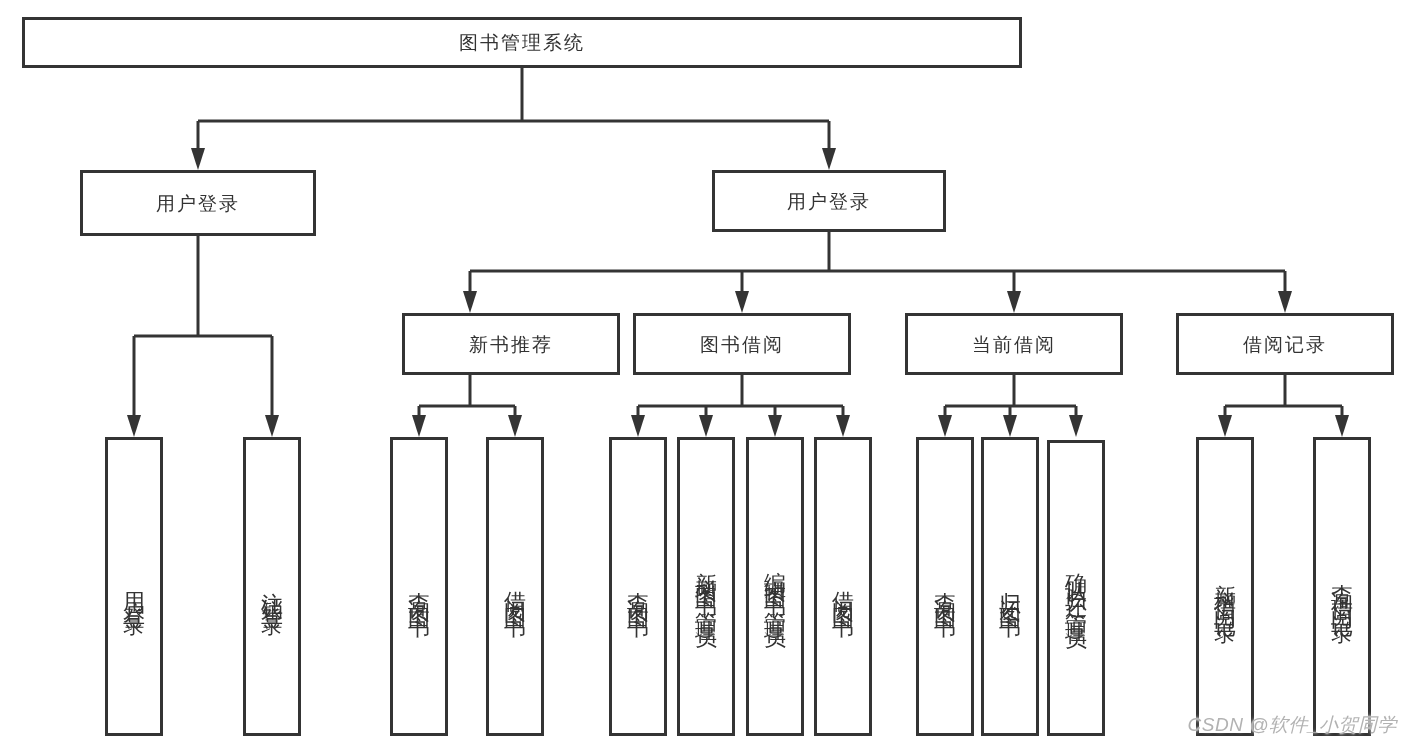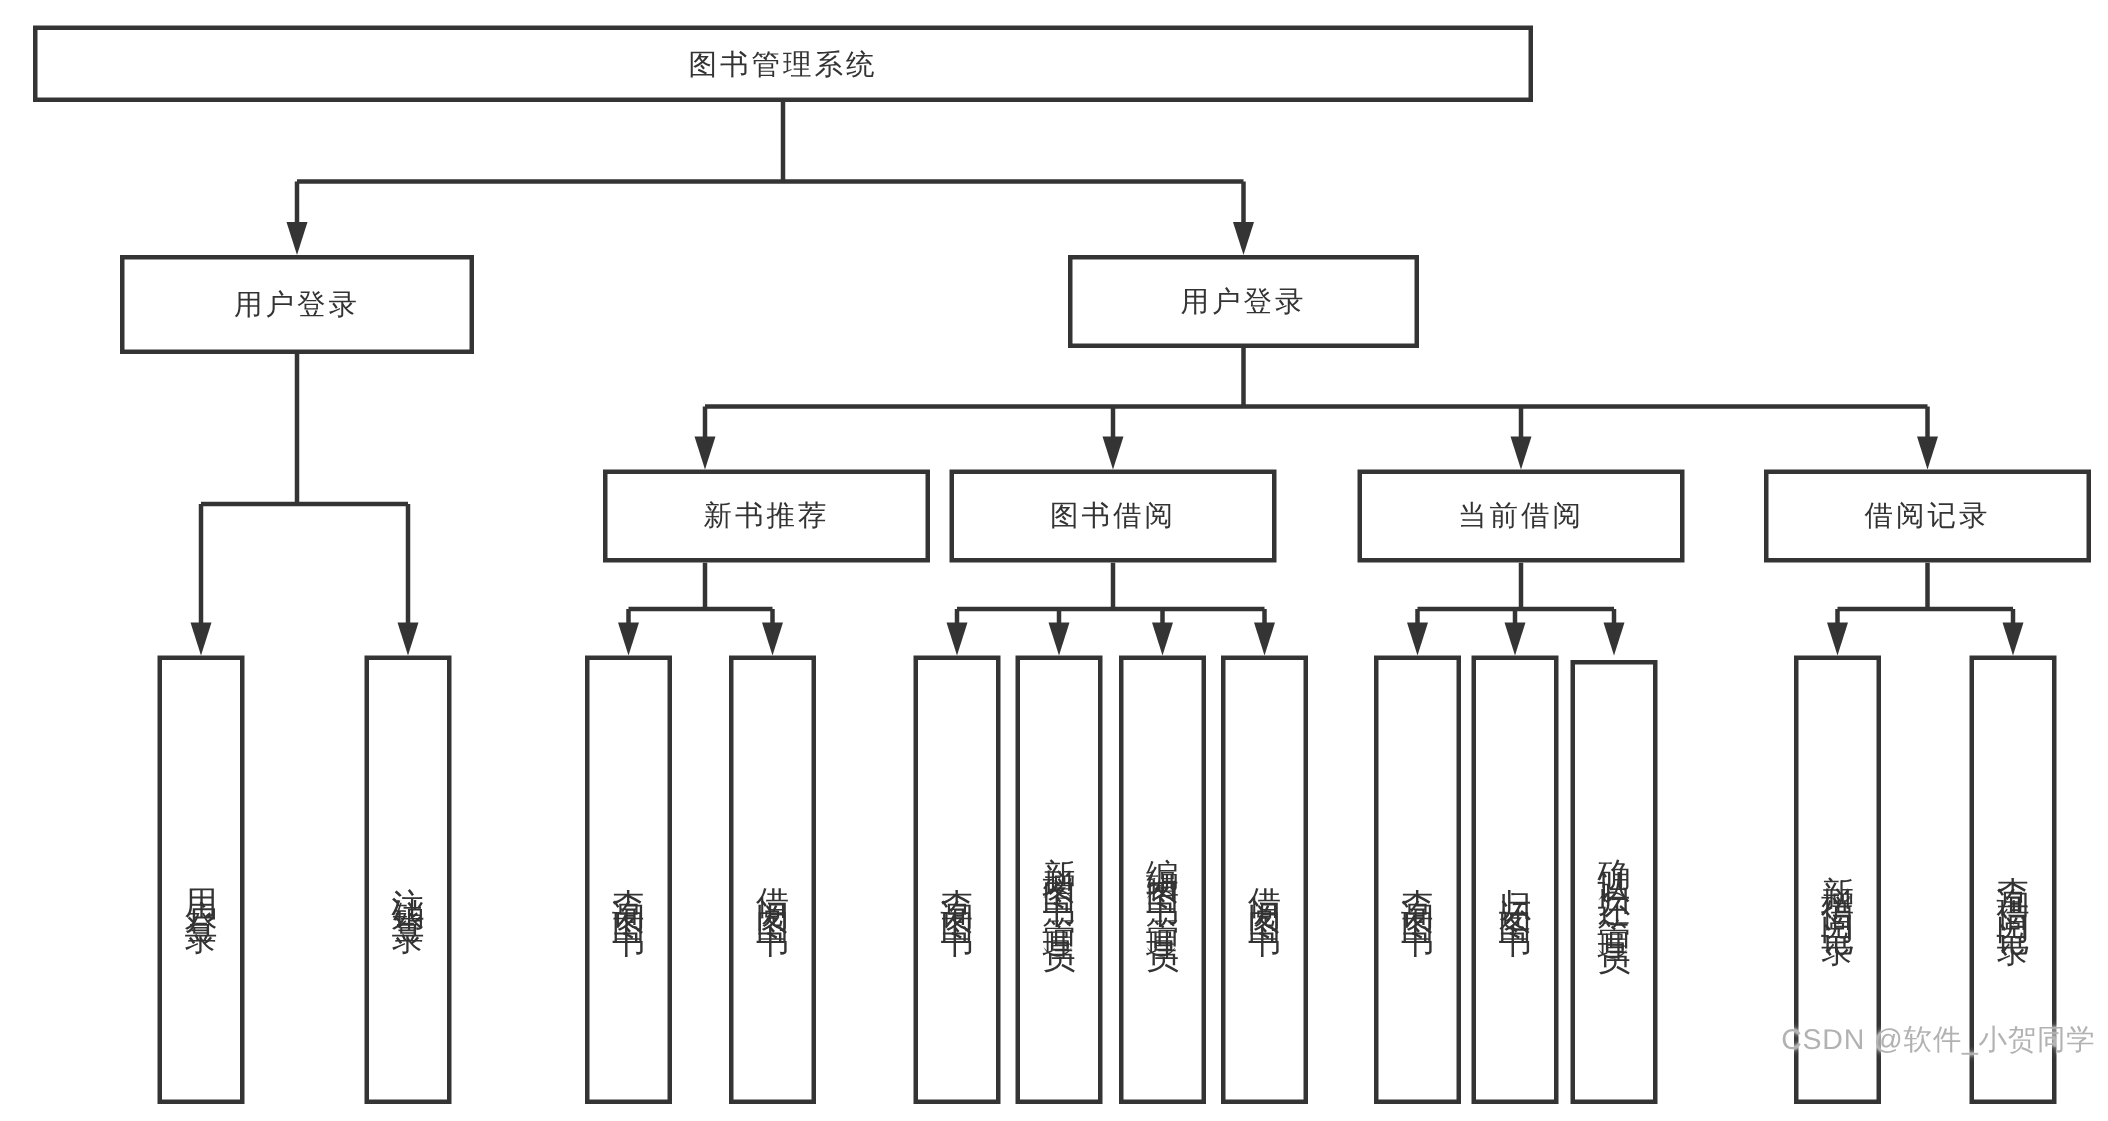--- a/index.html
+++ b/index.html
@@ -40,27 +40,28 @@
     writing-mode: vertical-rl;
     text-orientation: mixed;
     font-size: 22px;
     letter-spacing: 8px;
     line-height: 1;
     padding-top: 6px;
   }
   .watermark {
     position: absolute;
     right: 8px;
-    top: 680px;
+    top: 712px;
     font-size: 19px;
     letter-spacing: 0.5px;
     color: #b2b2b2;
     white-space: nowrap;
     text-shadow: 0 0 2px #ffffff, 0 0 4px #ffffff;
     z-index: 5;
+    font-style: italic;
   }
 </style>
 </head>
 <body>
 
 <div class="canvas">
 
   <svg class="wires" viewBox="0 0 1405 747" xmlns="http://www.w3.org/2000/svg" aria-hidden="true">
     <g stroke="#343434" stroke-width="3" fill="none">
 

